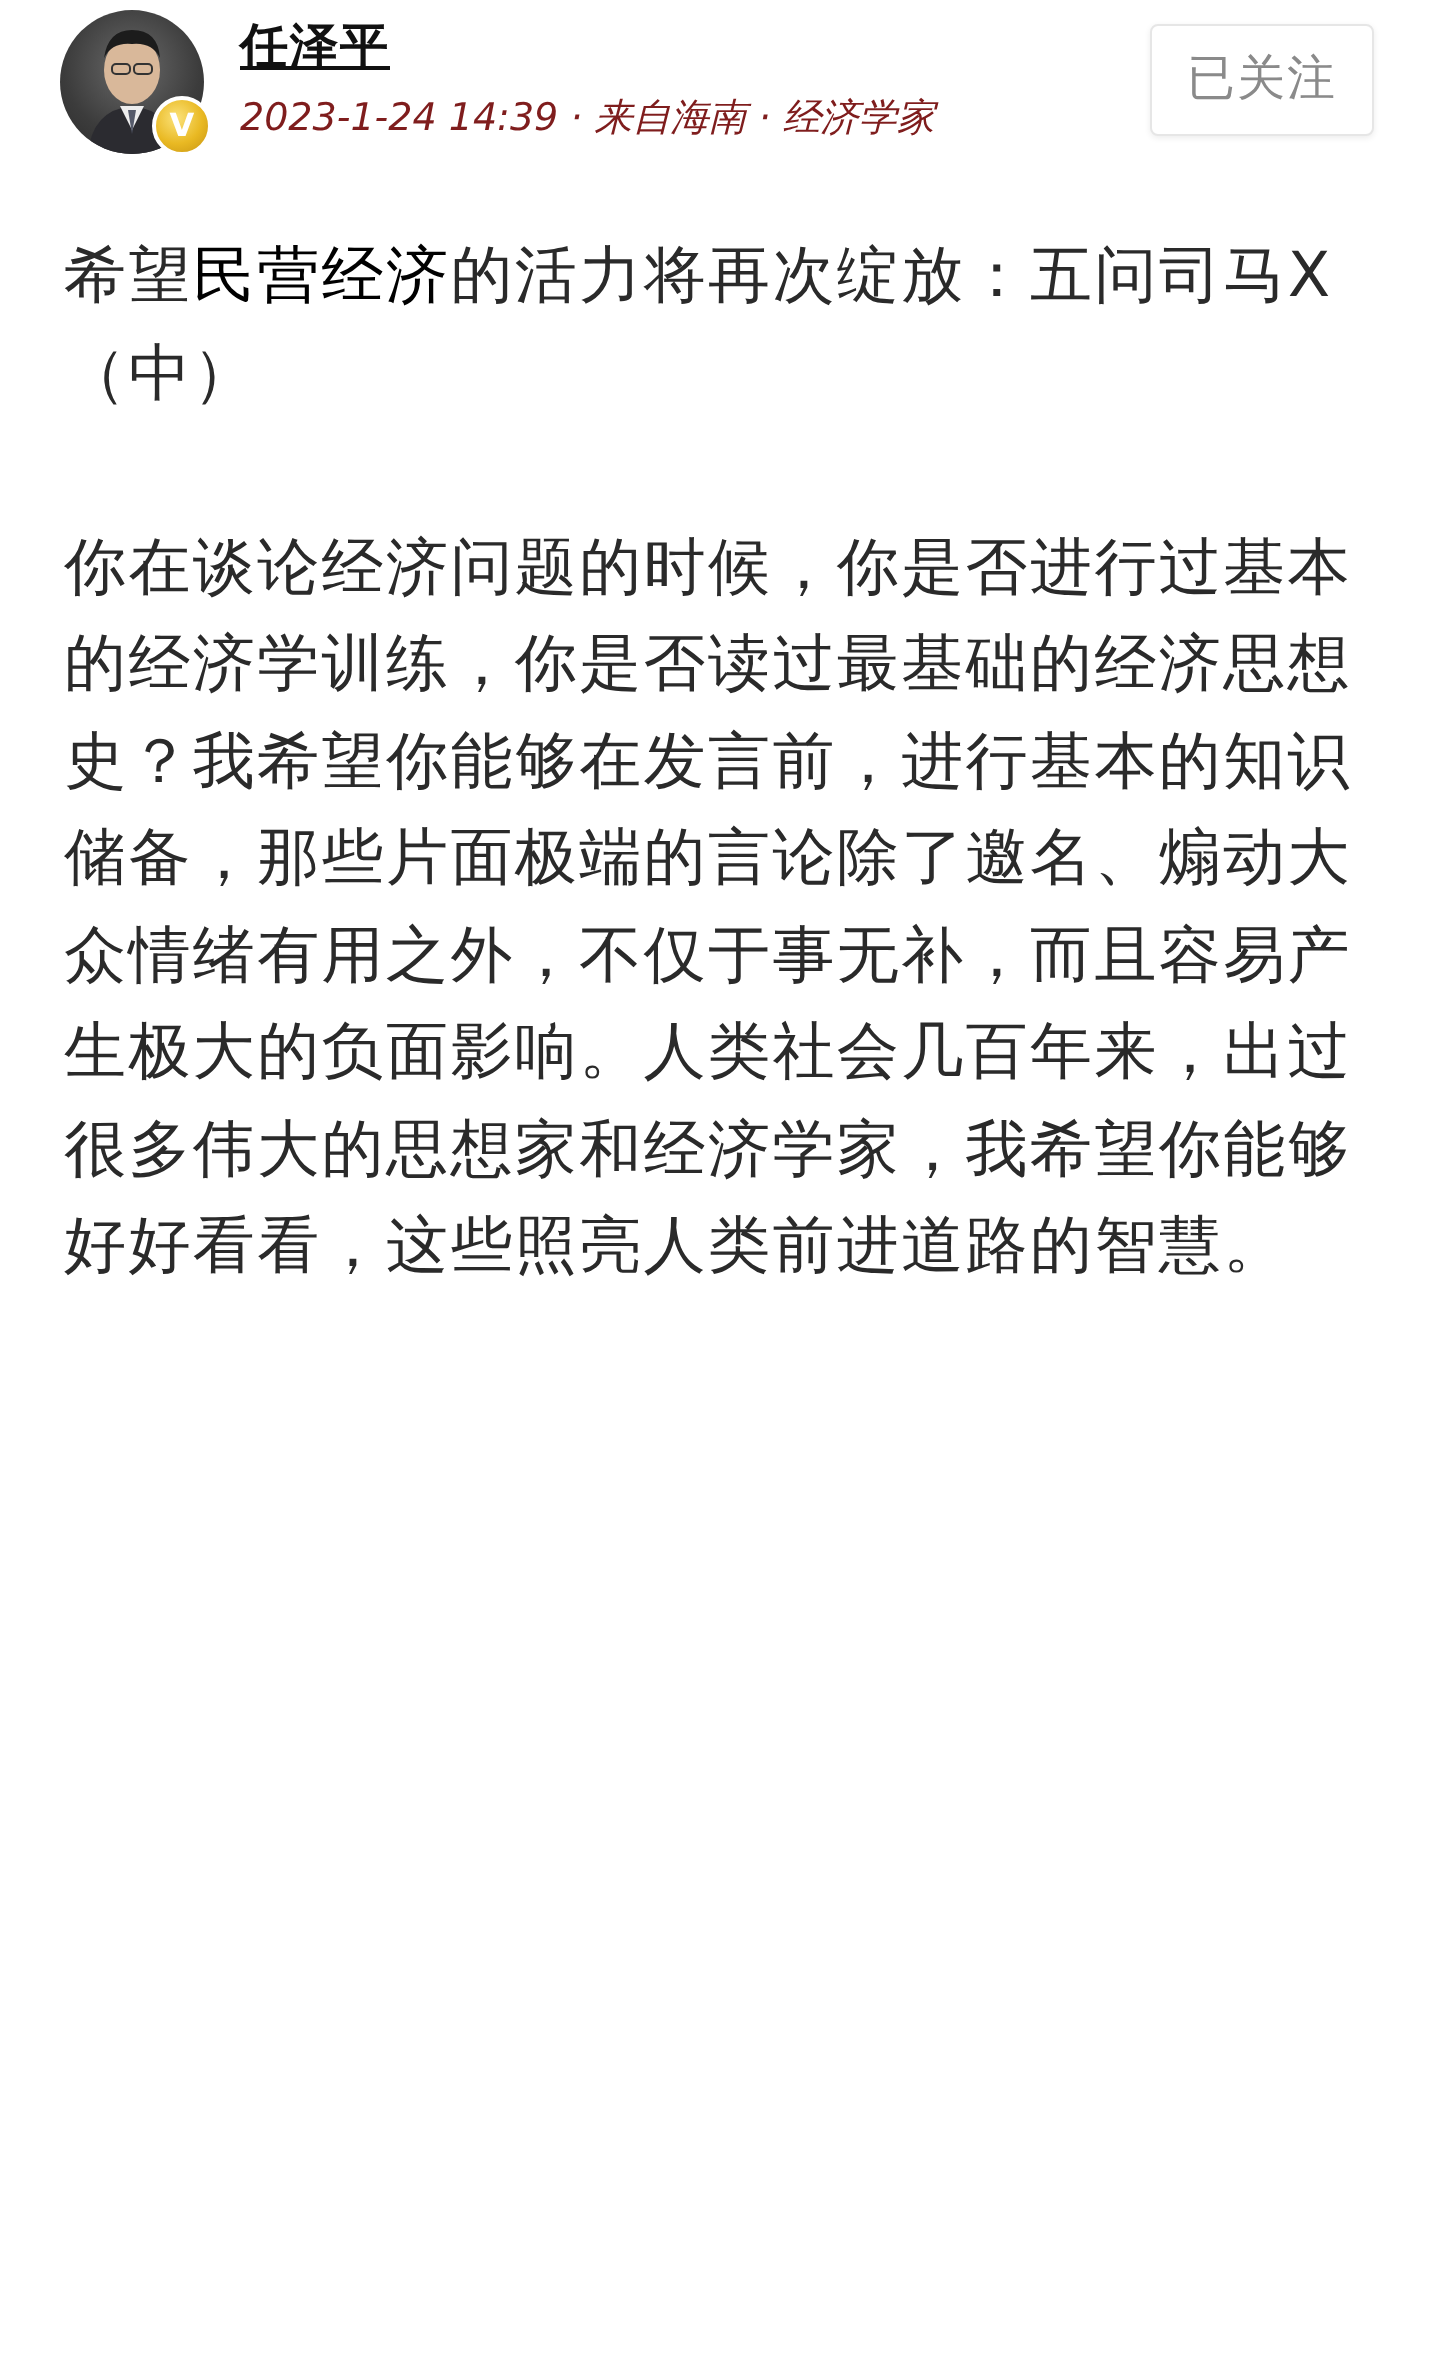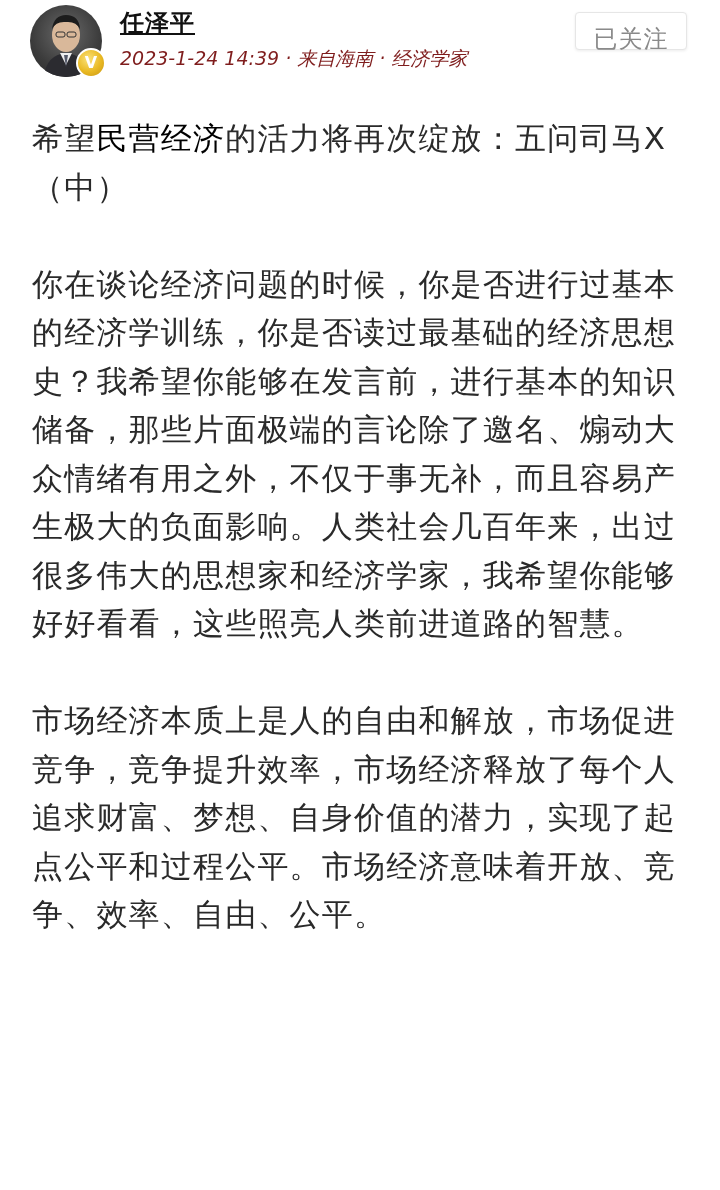--- a/index.html
+++ b/index.html
@@ -27,21 +27,21 @@
   }
   .user-name {
     position: absolute; left: 120px; top: 7px;
     font-size: 24px; font-weight: bold; color: #111111; letter-spacing: 1px; text-decoration: underline;
   }
   .meta {
     position: absolute; left: 120px; top: 46px;
     font-size: 19px; color: #7f1d1d; white-space: nowrap; font-style: italic;
   }
   .follow-btn {
-    position: absolute; left: 575px; top: 12px; width: 112px; height: 38px;
+    position: absolute; left: 575px; top: 12px; width: 112px; height: 56px;
     border: 1px solid #e6e6e6; border-radius: 4px; box-sizing: border-box;
     box-shadow: 0 1px 3px rgba(0,0,0,0.08);
     background: #ffffff; color: #8a8a8a;
     font-size: 24px; line-height: 52px; text-align: center; letter-spacing: 1px;
     cursor: pointer;
   }
   .content {
     position: absolute; left: 32px; top: 114px; width: 670px;
     font-size: 31px; line-height: 48.5px; color: #2a2a2a;
     letter-spacing: 1.2px;
@@ -68,14 +68,13 @@
   <div class="user-name">任泽平</div>
   <div class="meta">
     <span>2023-1-24 14:39</span><span> · </span><span>来自海南</span><span> · </span><span>经济学家</span>
   </div>
   <div class="follow-btn">已关注</div>
 </div>
 
 <div class="content">
   <p class="para"><span>希望</span><span class="link">民营经济</span><span>的活力将再次绽放：五问司马X（中）</span></p>
   <p class="para">你在谈论经济问题的时候，你是否进行过基本的经济学训练，你是否读过最基础的经济思想史？我希望你能够在发言前，进行基本的知识储备，那些片面极端的言论除了邀名、煽动大众情绪有用之外，不仅于事无补，而且容易产生极大的负面影响。人类社会几百年来，出过很多伟大的思想家和经济学家，我希望你能够好好看看，这些照亮人类前进道路的智慧。</p>
-  <p class="para">市场经济本质上是人的自由和解放，市场促进竞争，竞争提升效率，市场经济释放了每个人追求财富、梦想、自身价值的潜力，实现了起点公平和过程公平。市场经济意味着开放、竞争、效率、自由、公平。</p>
 </div>
 
 </body></html>

